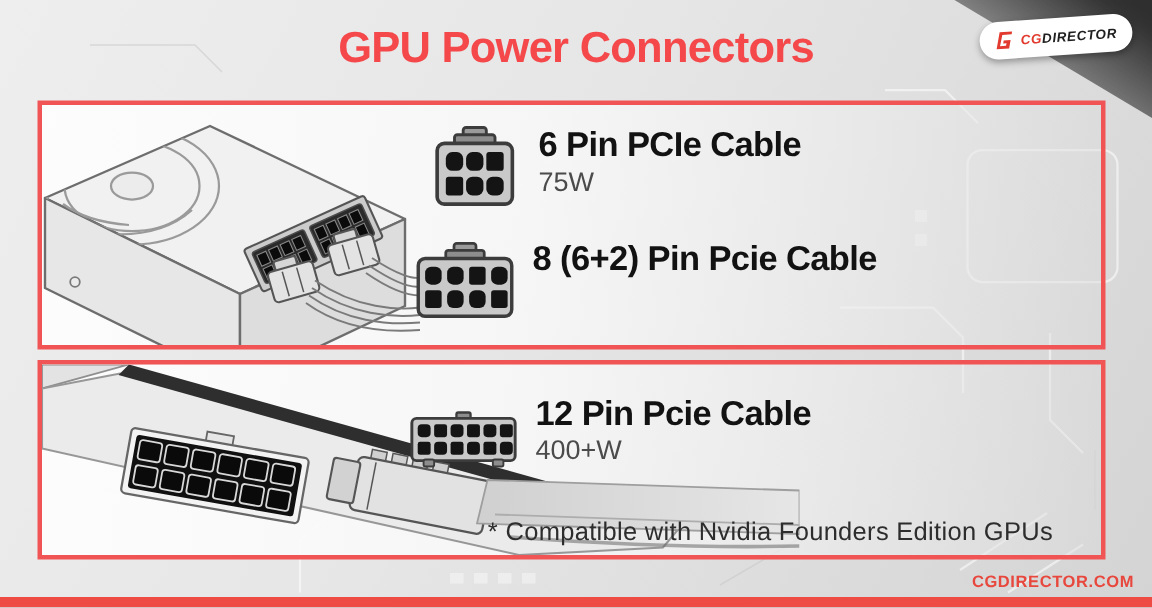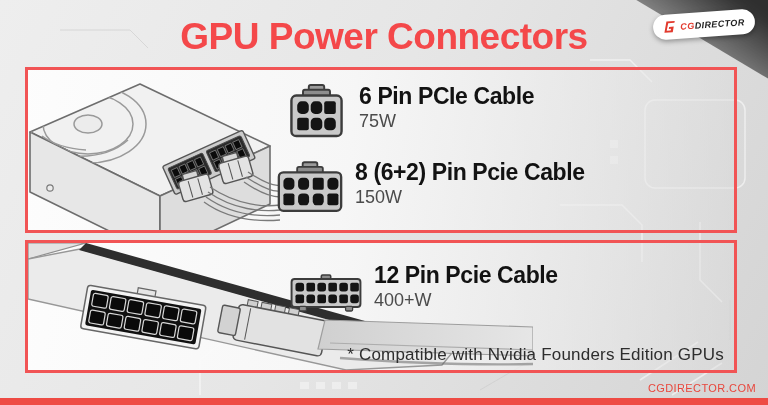--- a/index.html
+++ b/index.html
@@ -19,43 +19,43 @@
     position:absolute;top:12px;right:13px;width:102px;height:25px;
     background:#ffffff;border-radius:13px;display:flex;align-items:center;
     justify-content:center;gap:4px;box-shadow:0 2px 5px rgba(0,0,0,.35);
     transform:rotate(-4deg);
   }
   .logo-text{font-size:9px;font-weight:bold;font-style:italic;letter-spacing:.4px;white-space:nowrap;}
   .lt-red{color:#e23a2e;}
   .lt-dark{color:#1f1f1f;}
   .title{
     position:absolute;top:16px;left:0;width:100%;margin:0;text-align:center;
-    font-size:37px;font-weight:bold;color:#f4484a;letter-spacing:-.5px;
+    font-size:29px;font-weight:bold;color:#f4484a;letter-spacing:-.5px;
   }
   .panel{
     position:absolute;left:25px;box-sizing:border-box;width:712px;
     border:3px solid #f15455;overflow:hidden;
     background:linear-gradient(95deg,rgba(253,253,253,.97) 0%,rgba(248,248,248,.9) 45%,rgba(219,219,219,.45) 100%);
   }
   .panel1{top:67px;height:166px;}
   .panel2{top:240px;height:133px;}
   .art{position:absolute;left:0;top:0;}
   .row{position:absolute;display:flex;align-items:flex-start;}
   .row .labels{display:flex;flex-direction:column;gap:1px;}
   .cname{font-size:23px;font-weight:bold;color:#121212;letter-spacing:-.4px;line-height:1.12;}
   .watt{font-size:18px;color:#4b4b4b;line-height:1.15;}
   .row1{left:260px;top:14px;gap:14px;}
   .row2{left:249px;top:90px;gap:12px;justify-content:center;}
-  .row3{left:262px;top:20px;gap:12px;}
+  .row3{left:245px;top:20px;gap:12px;}
   .row3 .conn-icon{margin-top:11px;}
   .note{
-    position:absolute;right:10px;bottom:5px;font-size:17px;color:#2d2d2d;letter-spacing:.2px;
+    position:absolute;right:32px;bottom:5px;font-size:17px;color:#2d2d2d;letter-spacing:.2px;
   }
   .site{
-    position:absolute;top:382px;right:12px;font-size:11px;font-weight:normal;
+    position:absolute;top:382px;right:12px;font-size:11px;font-weight:bold;
     color:#e8473d;letter-spacing:.4px;
   }
   .bottom-bar{position:absolute;left:0;right:0;bottom:0;height:7px;background:#ee4b44;}
 </style>
 </head>
 <body>
 
 <div class="page">
 
   <svg class="circuit-bg" viewBox="0 0 768 405">
@@ -197,21 +197,20 @@
           <rect x="39" y="18" width="12" height="13" rx="2"></rect>
           <rect x="55" y="18" width="12" height="13" rx="4.5"></rect>
           <rect x="7" y="35" width="12" height="13" rx="2"></rect>
           <rect x="23" y="35" width="12" height="13" rx="4.5"></rect>
           <rect x="39" y="35" width="12" height="13" rx="4.5"></rect>
           <rect x="55" y="35" width="12" height="13" rx="2"></rect>
         </g>
       </svg>
       <div class="labels">
         <div class="cname">8 (6+2) Pin Pcie Cable</div>
-        <div class="watt">150W</div>
       </div>
     </div>
   </section>
 
   <section class="panel panel2">
 
     <svg class="art" width="505" height="127" viewBox="0 0 505 127">
       <defs>
         <linearGradient id="cableGrad" x1="0" y1="0" x2="1" y2="0">
           <stop offset="0" stop-color="#d0d0d0"></stop>

